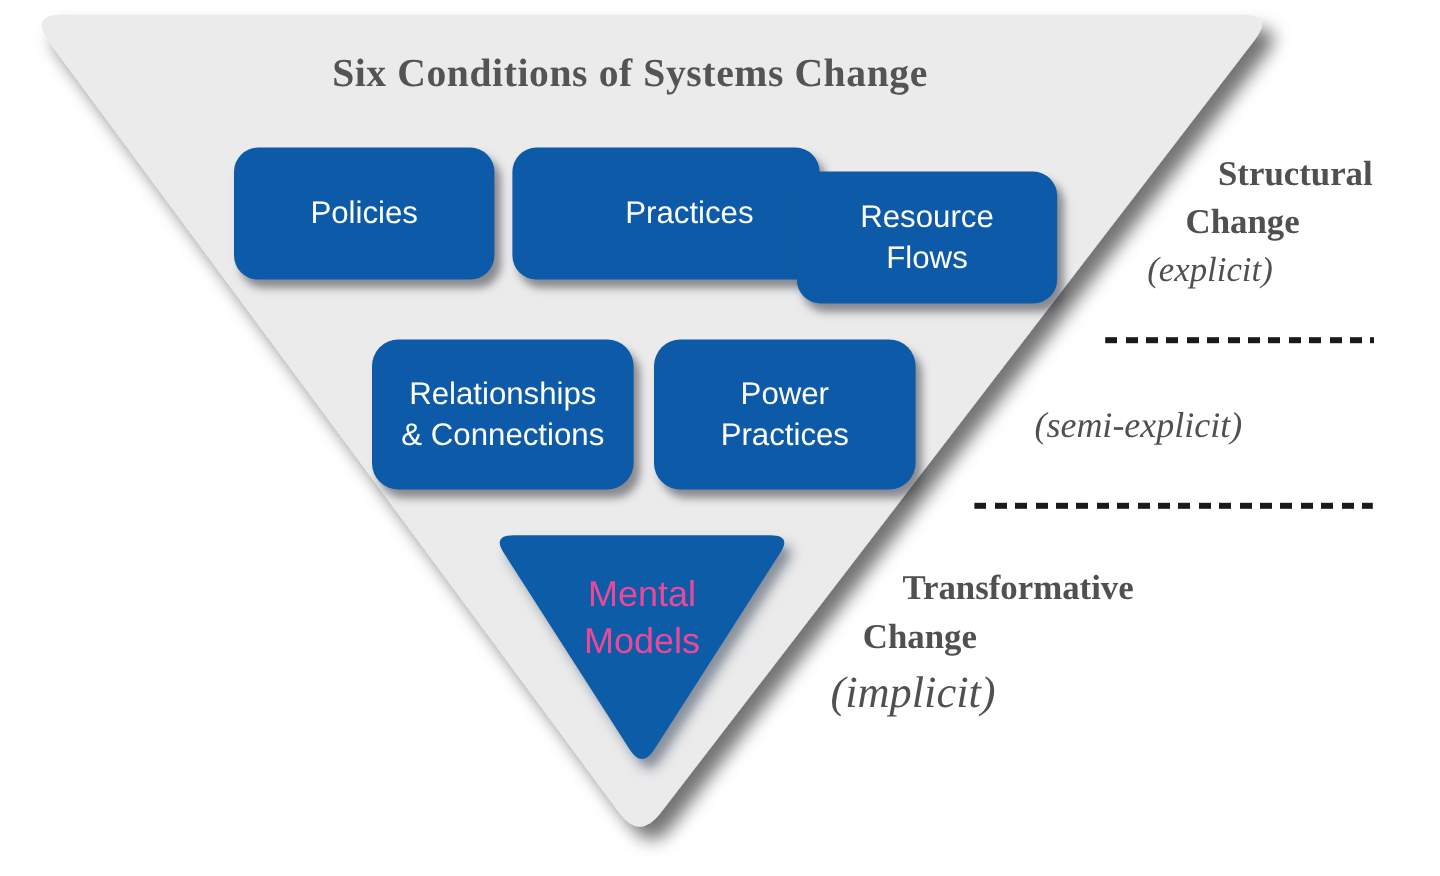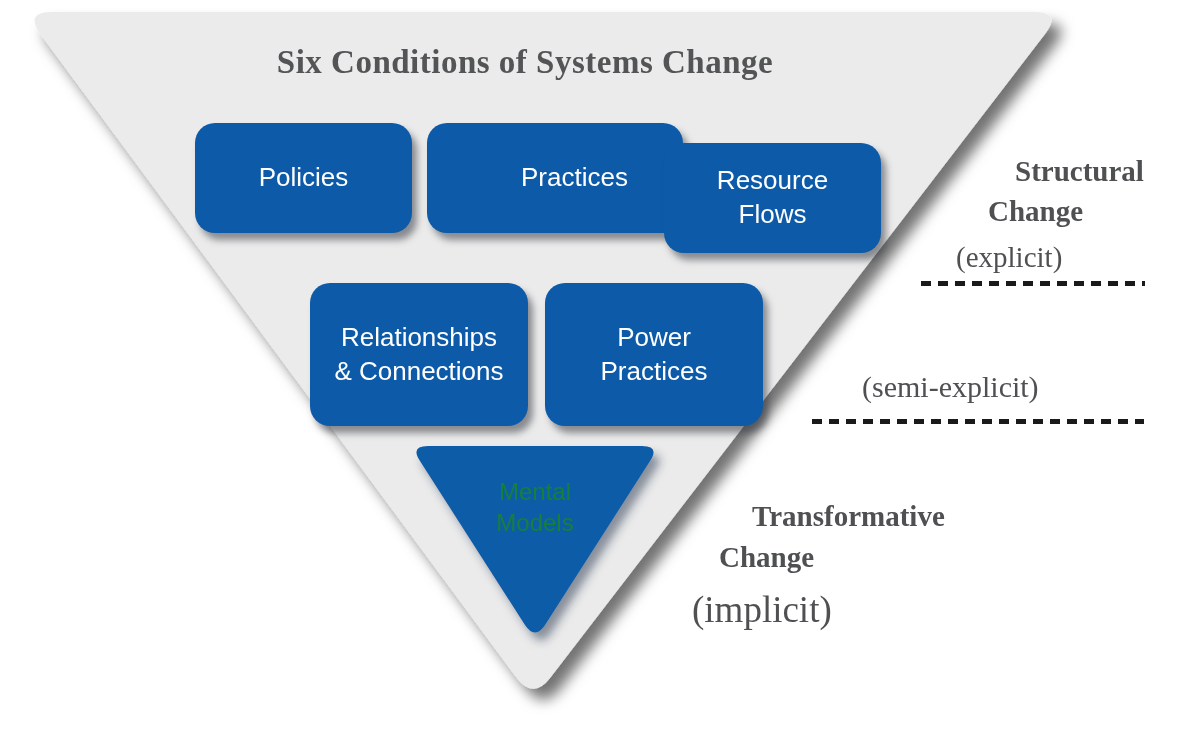--- a/index.html
+++ b/index.html
@@ -20,35 +20,35 @@
     box-shadow:5px 7px 7px rgba(55,58,68,.55);
     display:flex;align-items:center;justify-content:center;
     color:#ffffff;font-size:26px;text-align:center;line-height:1.3;
   }
   .cond-label{white-space:pre-line;}
 
   .row1{top:123px;height:110px;width:217px;}
   .b-policies{left:195px;}
   .b-practices{left:427px;padding-left:39px;}
   .b-resource{left:664px;margin-top:20px;}
-  .row2{top:283px;height:143px;width:218px;}
+  .row2{top:283px;height:125px;width:218px;border-radius:22px;}
   .b-relationships{left:310px;}
   .b-power{left:545px;}
 
   .mental-label{
     position:absolute;left:445px;top:476px;width:180px;text-align:center;
-    color:#15803d;font-size:24px;line-height:1.3;white-space:pre-line;
+    color:#ec4899;font-size:30px;line-height:1.3;white-space:pre-line;
   }
 
   .annot{
     position:absolute;font-family:"Liberation Serif",serif;color:#4f5052;
     font-size:29px;line-height:1;white-space:nowrap;
   }
-  .annot.bold{font-weight:700;margin-top:26px;}
-  .annot.ital{margin-top:32px;}
+  .annot.bold{font-weight:700;}
+  .annot.ital{font-style:italic;}
 
   .a-structural-1{left:1015px;top:131px;}
   .a-structural-2{left:988px;top:171px;}
   .a-structural-q{left:956px;top:211px;}
   .a-semi-q{left:862px;top:340px;font-size:30px;}
   .a-transform-1{left:752px;top:476px;}
   .a-transform-2{left:719px;top:517px;}
   .a-transform-q{left:692px;top:559px;font-size:37px;}
 
   .dash{

